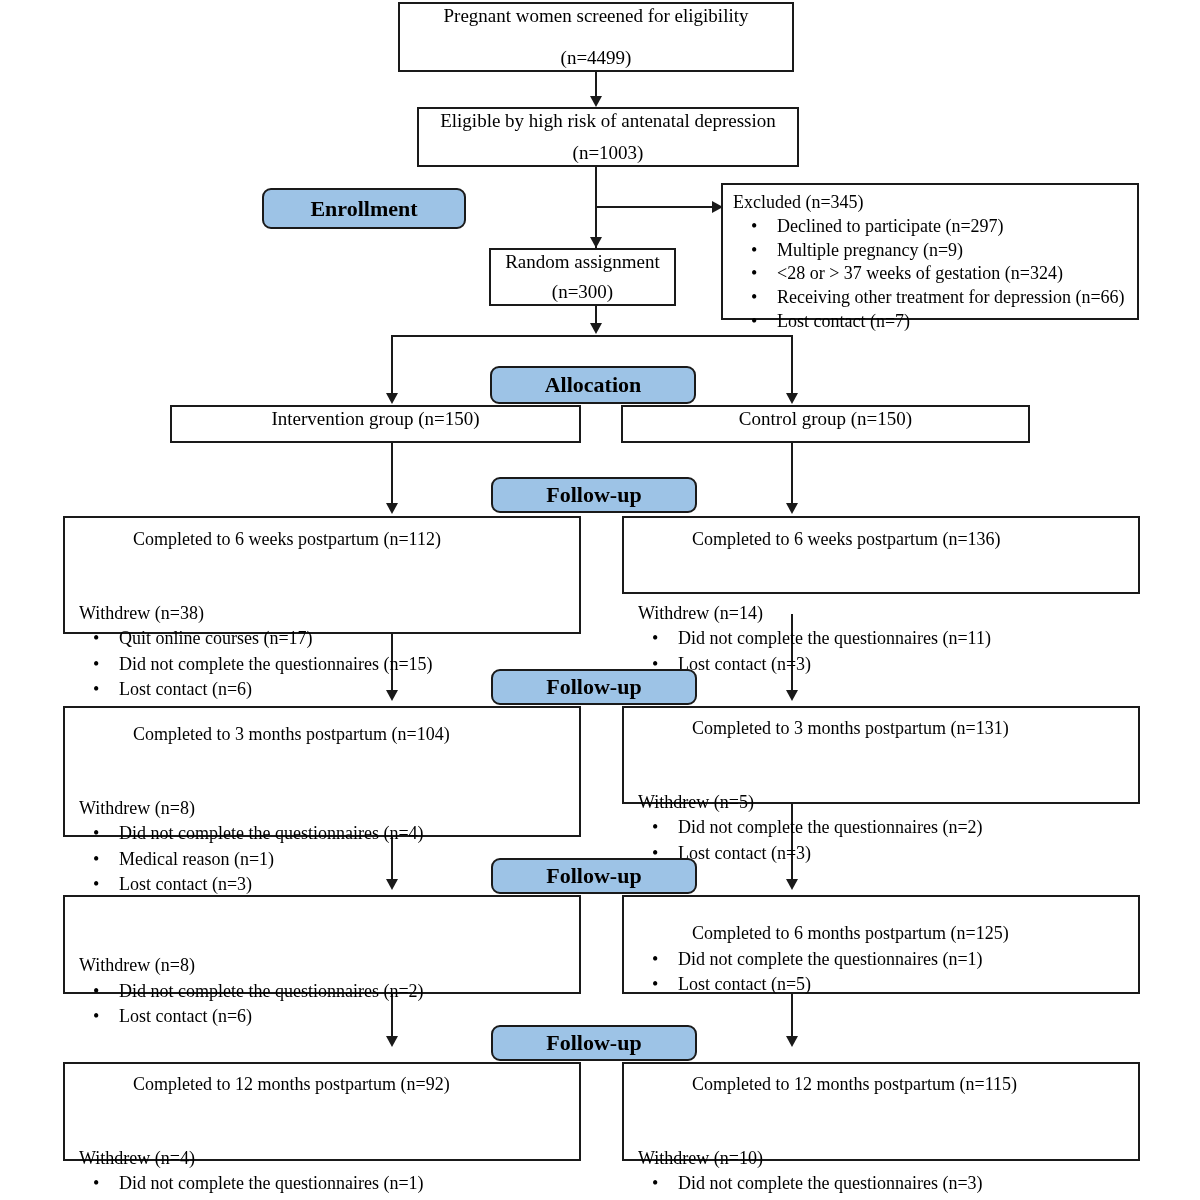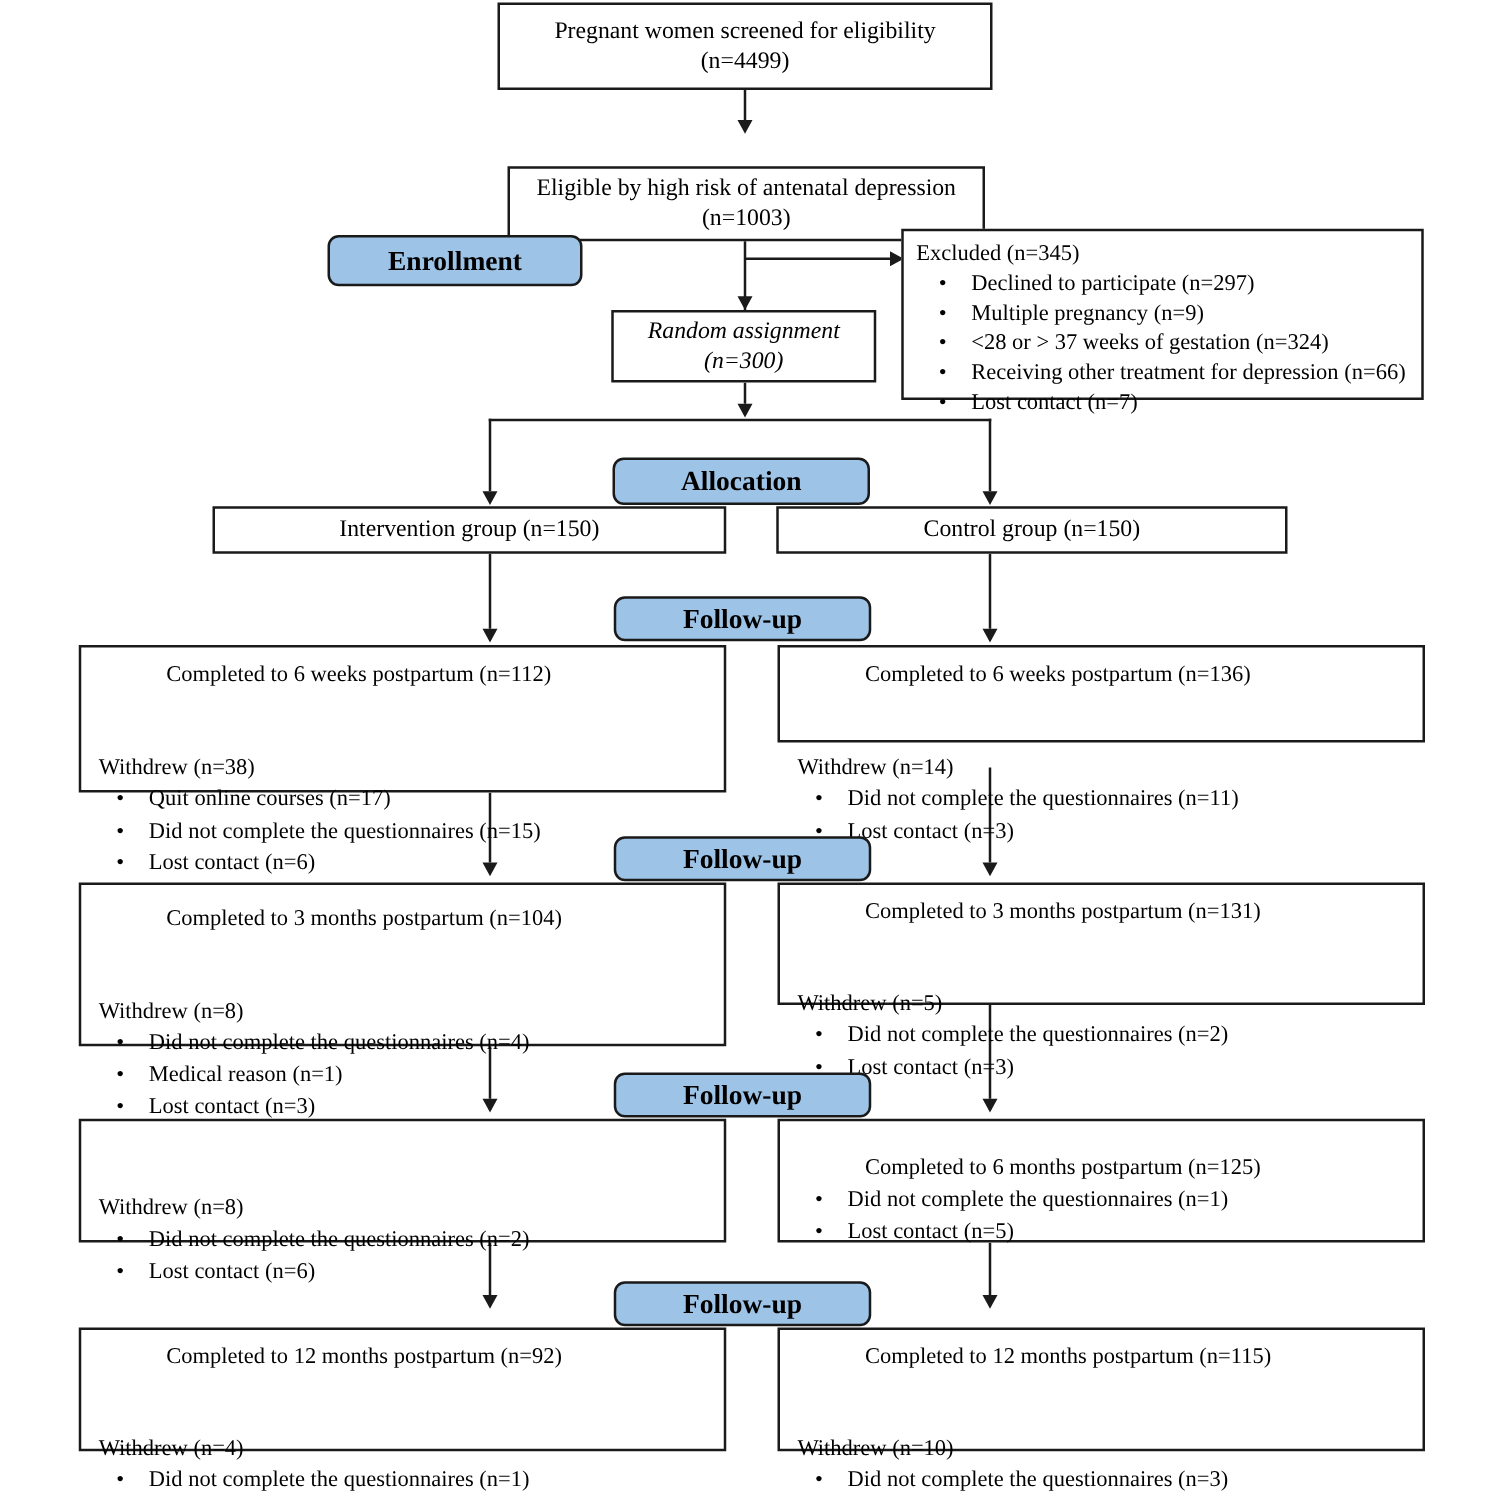--- a/index.html
+++ b/index.html
@@ -9,21 +9,21 @@
   .box{
     position:absolute;
     box-sizing:border-box;
     border:2px solid #1a1a1a;
     background:#ffffff;
     font-size:19px;
     line-height:1.28;
     z-index:2;
   }
   .box.center{
-    display:flex;flex-direction:column;align-items:center;justify-content:center;
+    display:flex;flex-direction:column;align-items:center;justify-content:space-between;
     text-align:center;
   }
   .box.left{
     padding:6px 8px 6px 10px;
     text-align:left;
   }
   .box .ln{display:block;white-space:nowrap;}
   .box .ln.indent{padding-left:58px;}
   .box .ln.sub{padding-left:4px;margin-top:48px;}
   .bul{display:block;white-space:nowrap;padding-left:18px;text-indent:0;}
@@ -64,21 +64,21 @@
 <div id="stage">
 
   <div class="box center" style="left:398px;top:2px;width:396px;height:70px;">
     <span class="ln">Pregnant women screened for eligibility</span>
     <span class="ln">(n=4499)</span>
   </div>
 
   <div class="vline" style="left:595px;top:72px;height:24px;"></div>
   <div class="arrowdown" style="left:590px;top:96px;"></div>
 
-  <div class="box center" style="left:406px;top:107px;width:382px;height:60px;margin-top:26px;">
+  <div class="box center" style="left:417px;top:107px;width:382px;height:60px;">
     <span class="ln">Eligible by high risk of antenatal depression</span>
     <span class="ln">(n=1003)</span>
   </div>
 
   <div class="vline" style="left:595px;top:167px;height:82px;"></div>
   <div class="arrowdown" style="left:590px;top:237px;"></div>
 
   <div class="hline" style="left:596px;top:206px;width:116px;"></div>
   <div class="arrowright" style="left:712px;top:201px;"></div>
 
@@ -98,21 +98,21 @@
       <span class="dot">•</span><span>&lt;28 or &gt; 37 weeks of gestation (n=324)</span>
     </span>
     <span class="bul">
       <span class="dot">•</span><span>Receiving other treatment for depression (n=66)</span>
     </span>
     <span class="bul">
       <span class="dot">•</span><span>Lost contact (n=7)</span>
     </span>
   </div>
 
-  <div class="box center" style="left:489px;top:248px;width:212px;height:58px;font-style:italic;">
+  <div class="box center" style="left:489px;top:248px;width:187px;height:58px;">
     <span class="ln">Random assignment</span>
     <span class="ln">(n=300)</span>
   </div>
 
   <div class="vline" style="left:595px;top:306px;height:17px;"></div>
   <div class="arrowdown" style="left:590px;top:323px;"></div>
   <div class="hline" style="left:391px;top:335px;width:402px;"></div>
   <div class="vline" style="left:391px;top:335px;height:58px;"></div>
   <div class="arrowdown" style="left:386px;top:393px;"></div>
   <div class="vline" style="left:791px;top:335px;height:58px;"></div>

